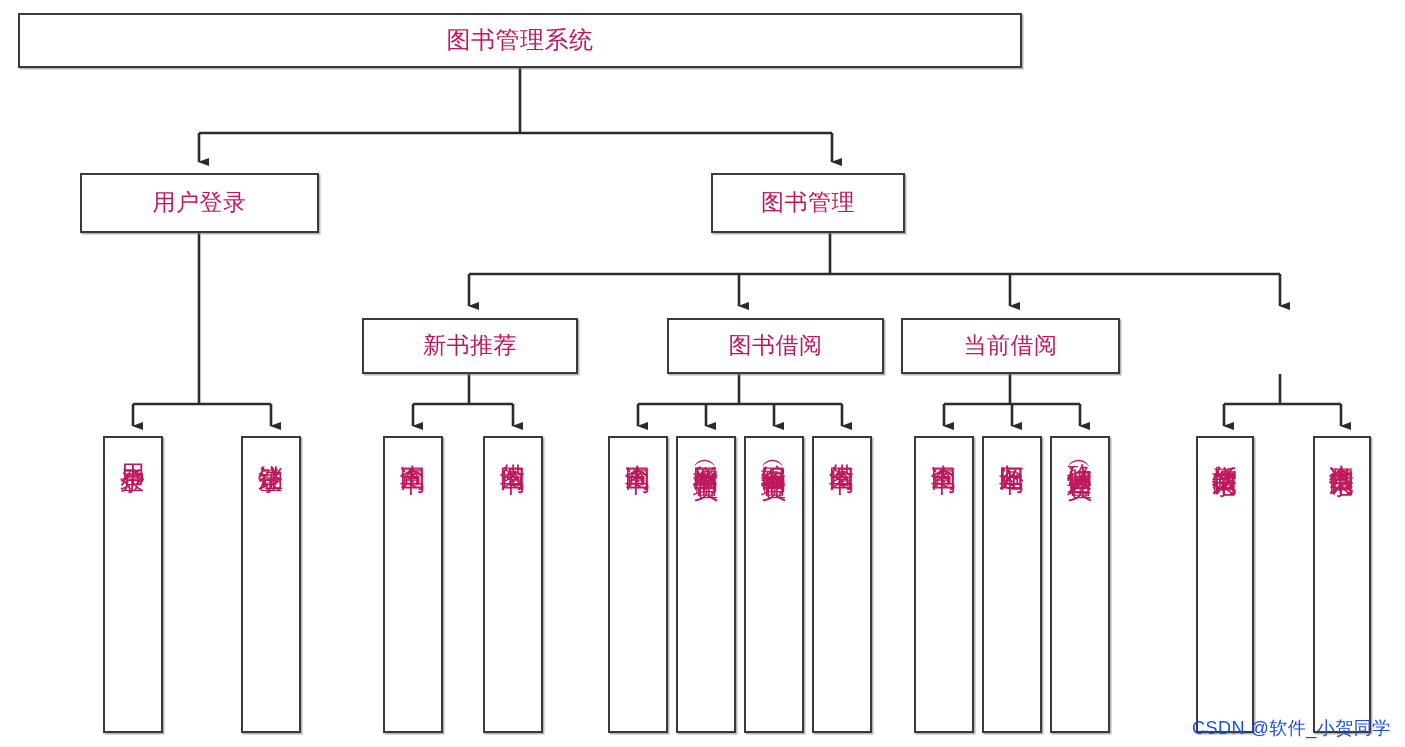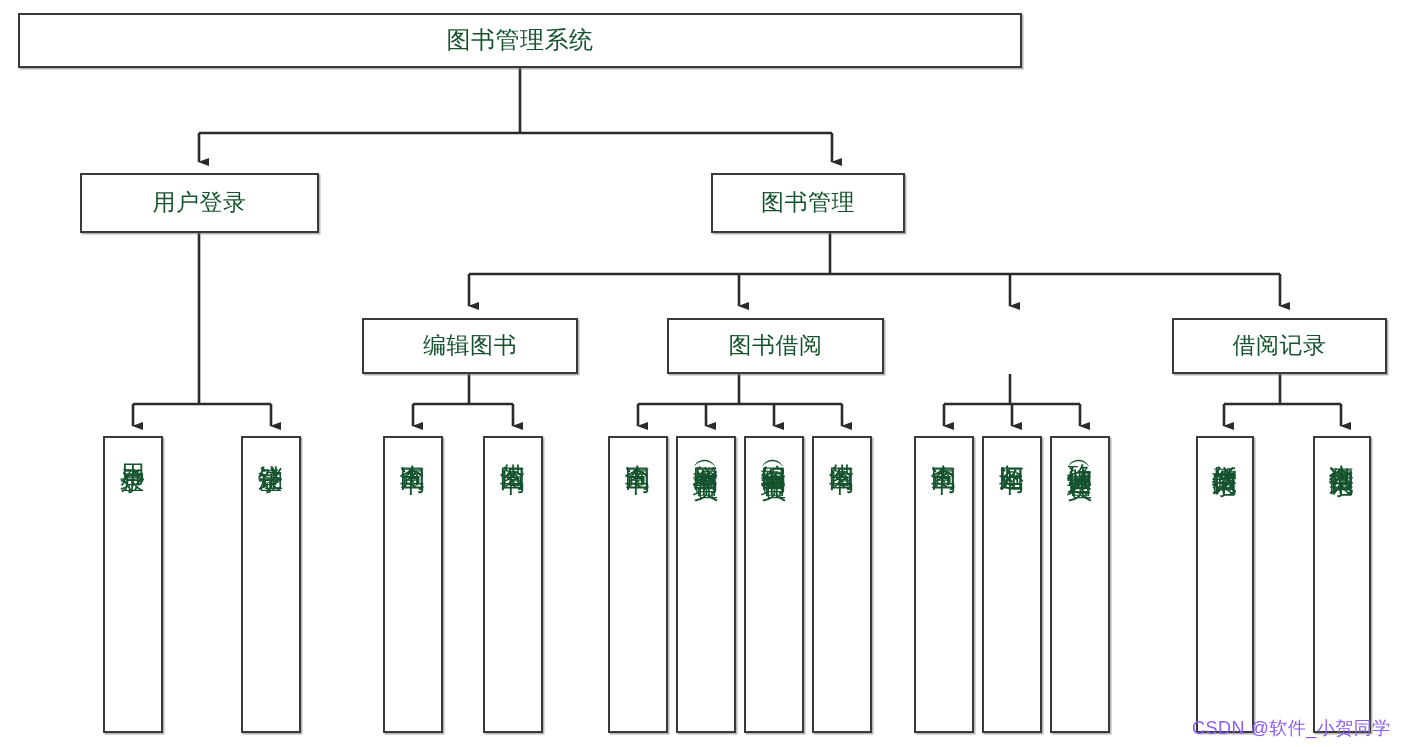--- a/index.html
+++ b/index.html
@@ -26,21 +26,21 @@
     pointer-events: none;
   }
   .node {
     position: absolute;
     box-sizing: border-box;
     border: 2px solid #3a3a3a;
     background: #ffffff;
     display: flex;
     align-items: center;
     justify-content: center;
-    color: #14532d;
+    color: #be185d;
     box-shadow: 1.5px 1.5px 0 rgba(120,120,120,0.55);
   }
   .node .label {
     display: block;
     text-align: center;
     line-height: 1.18;
     white-space: nowrap;
   }
   .node.h .label {
     font-size: 23px;
@@ -57,21 +57,21 @@
     writing-mode: vertical-rl;
     text-orientation: upright;
     font-size: 25px;
     line-height: 1.12;
     letter-spacing: 2px;
     white-space: nowrap;
   }
   .watermark {
     position: absolute;
     font-size: 18px;
-    color: #8b5cf6;
+    color: #1d4ed8;
     white-space: nowrap;
     letter-spacing: 0.5px;
   }
 </style>
 </head>
 <body>
 
 <div id="canvas">
 
   <svg id="edges" viewBox="0 0 1405 747">
@@ -129,27 +129,27 @@
   </div>
 
   <div class="node h" style="left:80px; top:173px; width:239px; height:60px;">
     <span class="label">用户登录</span>
   </div>
   <div class="node h" style="left:711px; top:173px; width:194px; height:60px;">
     <span class="label">图书管理</span>
   </div>
 
   <div class="node h" style="left:362px; top:318px; width:216px; height:56px;">
-    <span class="label">编辑图书</span>
+    <span class="label">新书推荐</span>
   </div>
   <div class="node h" style="left:631px; top:318px; width:217px; height:56px;margin-left:36px;">
     <span class="label">图书借阅</span>
   </div>
-  <div class="node h" style="left:1172px; top:318px; width:215px; height:56px;">
-    <span class="label">借阅记录</span>
+  <div class="node h" style="left:901px; top:318px; width:219px; height:56px;">
+    <span class="label">当前借阅</span>
   </div>
 
   <div class="node v" style="left:103px; top:436px; width:60px; height:297px;">
     <span class="label">用户登录</span>
   </div>
   <div class="node v" style="left:241px; top:436px; width:60px; height:297px;">
     <span class="label">注销登录</span>
   </div>
 
   <div class="node v" style="left:383px; top:436px; width:60px; height:297px;">

